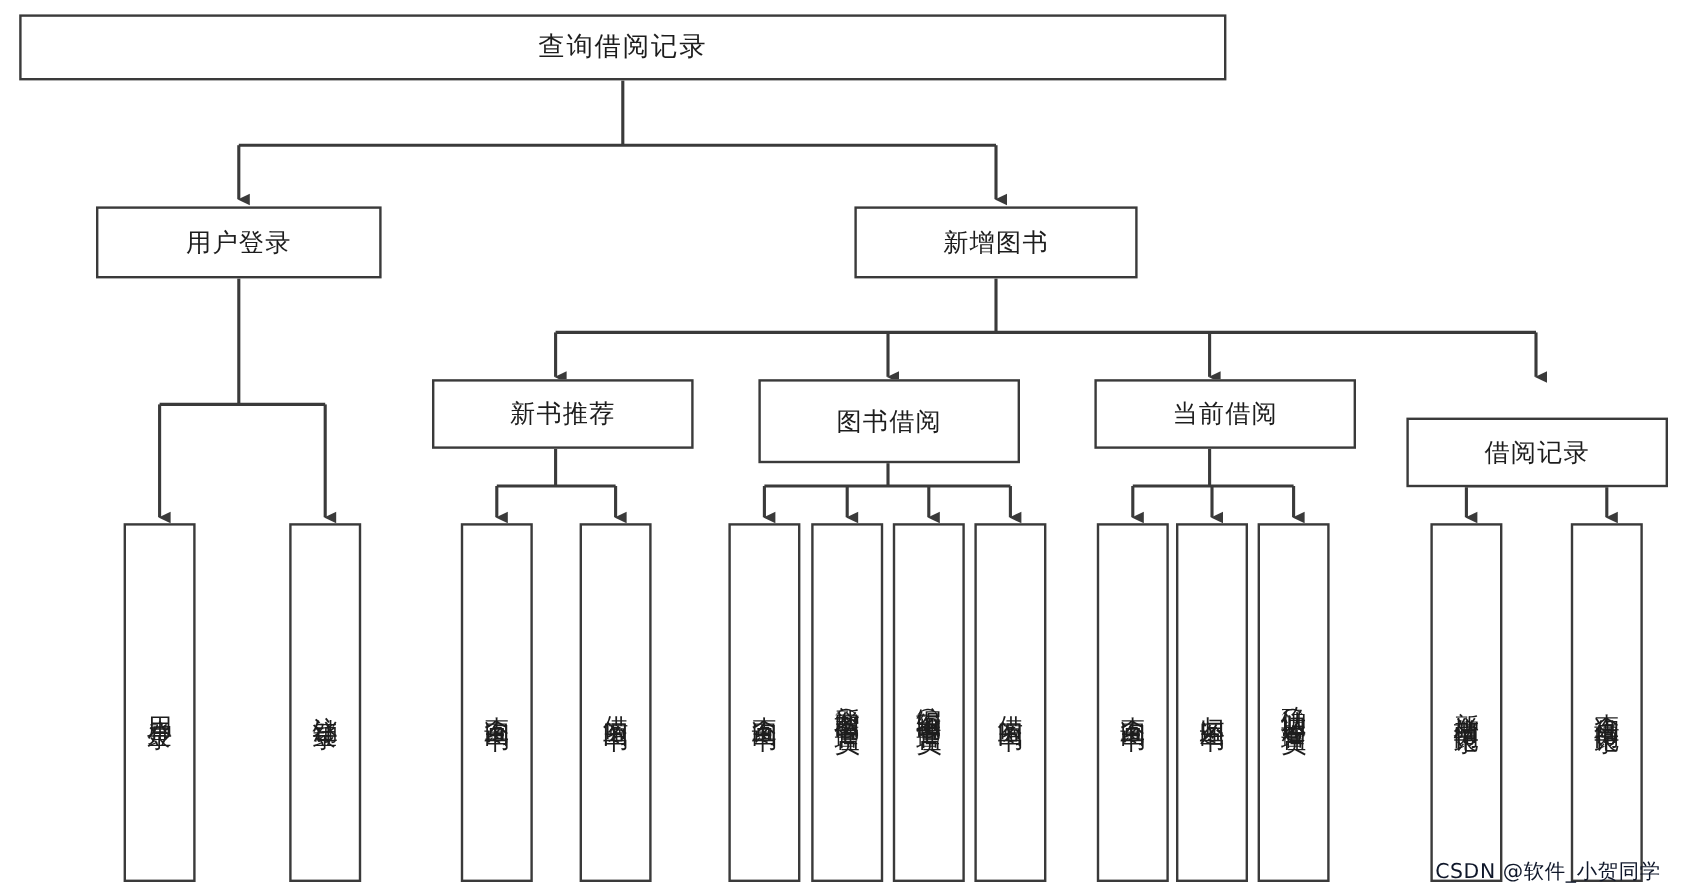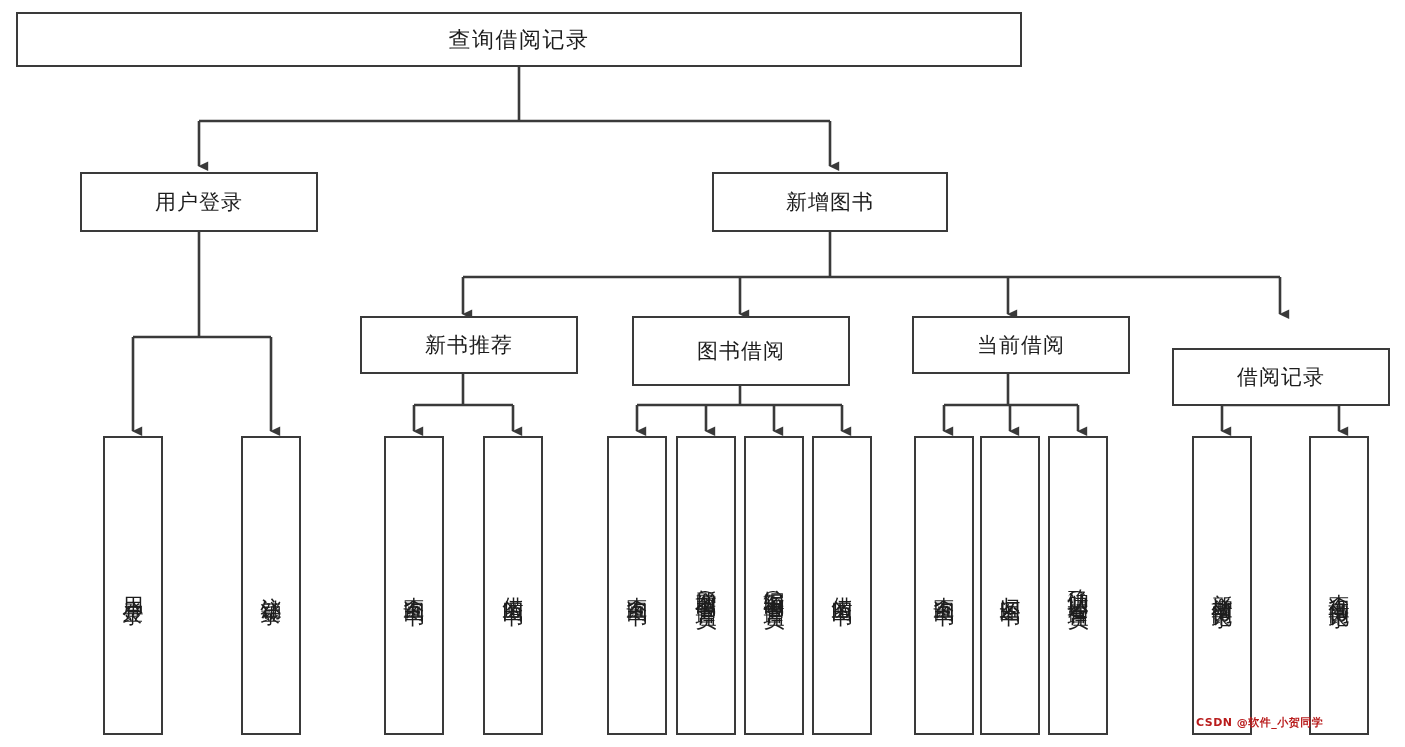--- a/index.html
+++ b/index.html
@@ -60,27 +60,26 @@
   .node.vert .node-label {
     writing-mode: vertical-rl;
     text-orientation: upright;
     font-size: 21px;
     line-height: 1.05;
     letter-spacing: 3px;
     max-height: 280px;
   }
   .watermark {
     position: absolute;
-    color: #b91c1c;
-    font-size: 11px;
+    color: #0f172a;
+    font-size: 17px;
     letter-spacing: 0.5px;
     white-space: nowrap;
     z-index: 5;
     user-select: none;
-    font-weight: bold;
   }
 </style>
 </head>
 <body>
 
 <div id="canvas">
 
   <svg id="wires" viewBox="0 0 1405 747" xmlns="http://www.w3.org/2000/svg">
     <defs>
       <marker id="arrow" viewBox="0 0 12 12" refX="5.5" refY="10.5" markerWidth="11" markerHeight="11" orient="auto-start-reverse" markerUnits="userSpaceOnUse">

